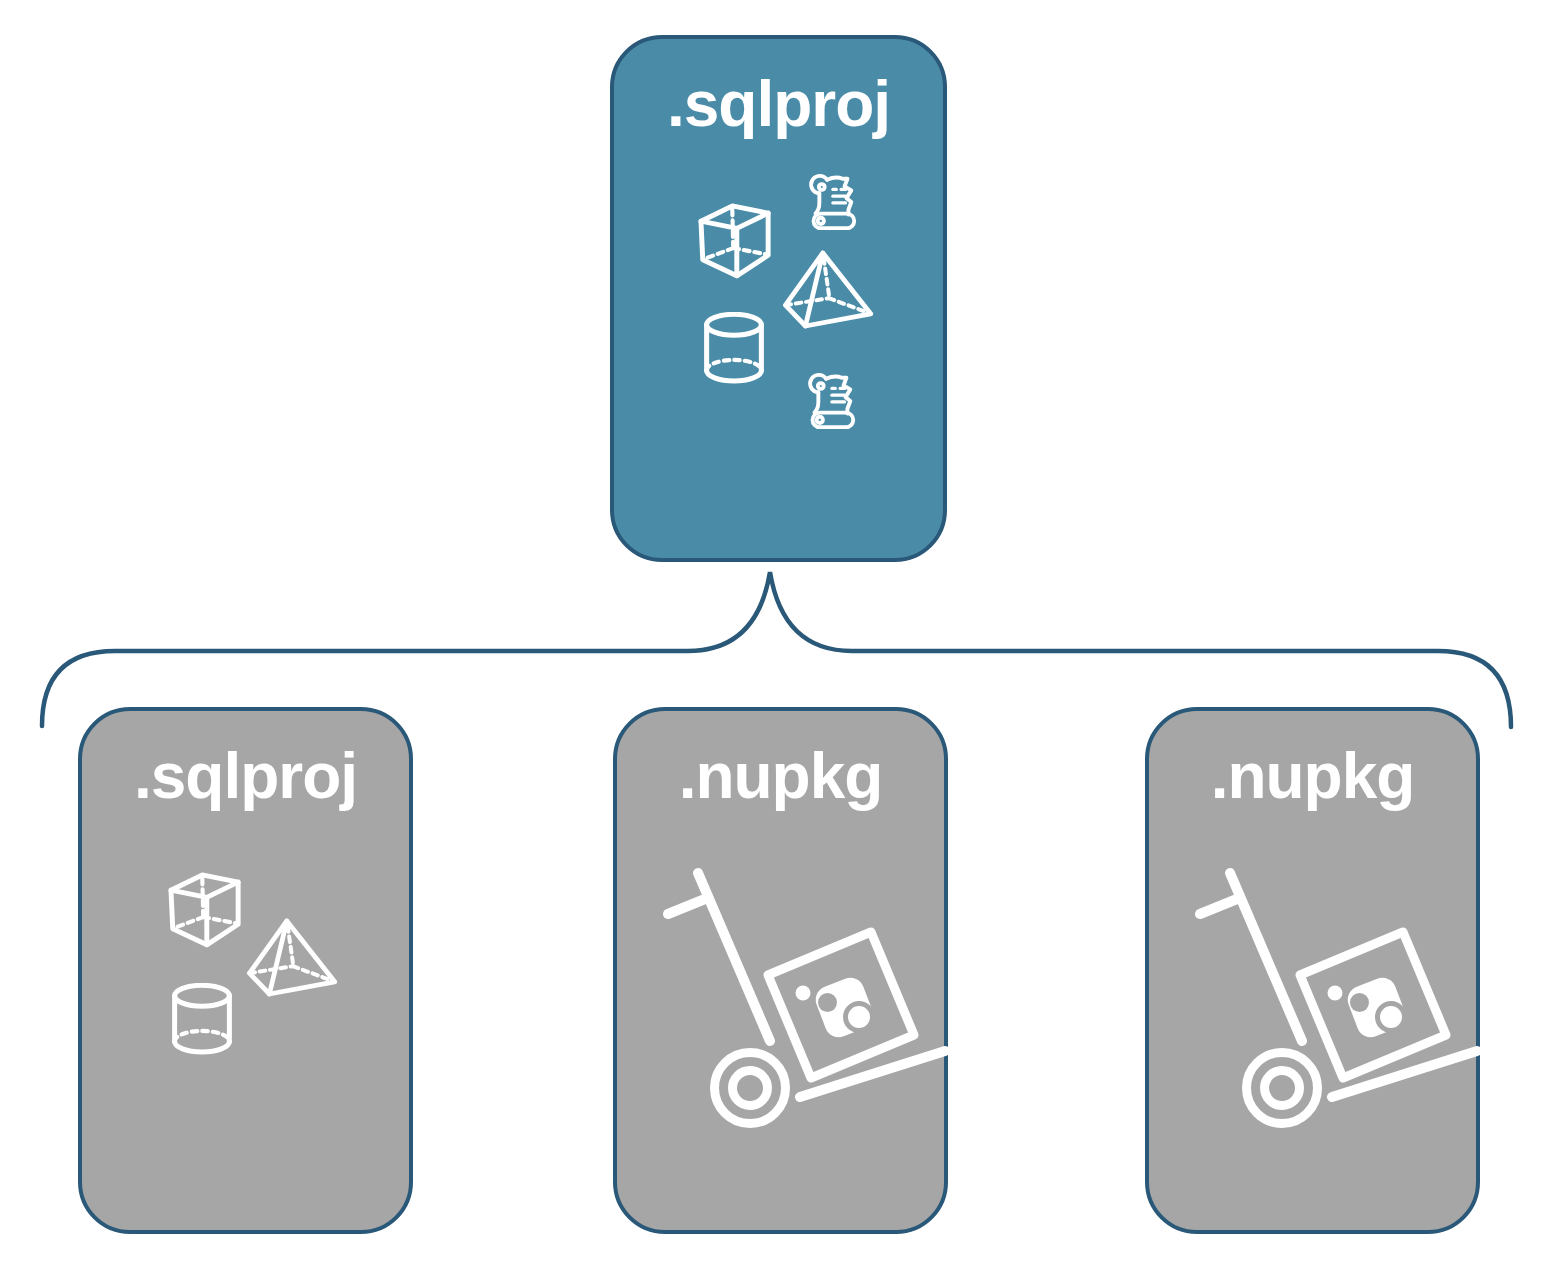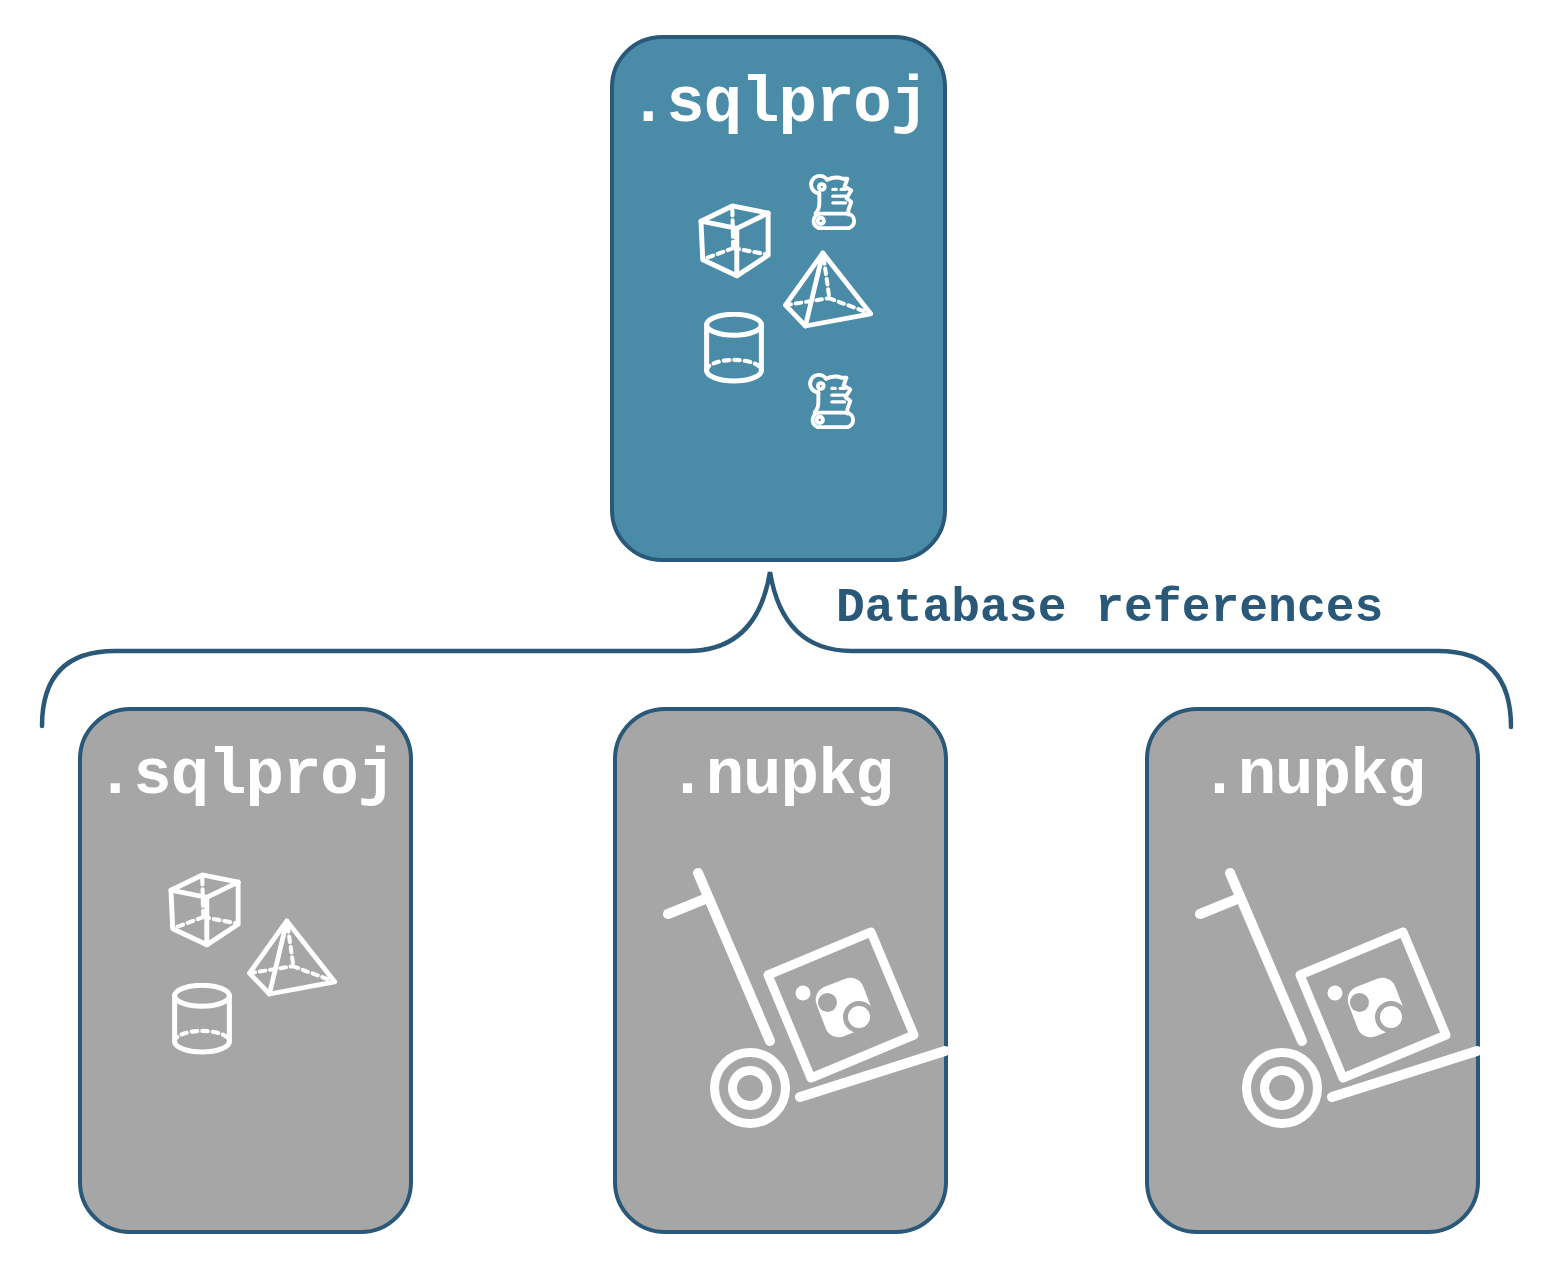--- a/index.html
+++ b/index.html
@@ -5,21 +5,21 @@
   :root{
     --root-fill:#4A8CA8;
     --child-fill:#A6A6A6;
     --outline:#2A5878;
     --icon:#FFFFFF;
     --bg:#FFFFFF;
   }
   html,body{margin:0;padding:0;background:var(--bg);}
   .canvas{
     position:relative;width:1566px;height:1274px;background:var(--bg);
-    overflow:hidden;font-family:Liberation Mono, monospace;
+    overflow:hidden;font-family:Liberation Sans, sans-serif;
   }
   .box{
     position:absolute;box-sizing:border-box;
     border:4px solid var(--outline);border-radius:52px;
   }
   .box.primary{background:var(--root-fill);}
   .box.secondary{background:var(--child-fill);}
   .box-title{
     margin-top:30px;text-align:center;
     font-size:64px;font-weight:bold;color:#FFFFFF;
@@ -46,21 +46,20 @@
   </div>
 
   <div class="box secondary" style="left:613px;top:707px;width:335px;height:527px;">
     <div class="box-title">.nupkg</div>
   </div>
 
   <div class="box secondary" style="left:1145px;top:707px;width:335px;height:527px;">
     <div class="box-title">.nupkg</div>
   </div>
 
-  <div class="connector-label">Database references</div>
 
   <svg class="overlay" width="1566" height="1274" viewBox="0 0 1566 1274">
     <defs>
 
       <symbol id="sym-cube" viewBox="0 0 96 96">
         <g fill="none" stroke="#FFFFFF" stroke-width="5.5" stroke-linecap="round" stroke-linejoin="round">
           <path d="M10 27 L45 10 L85 18 L85 65 L50 88 L12 70 Z"></path>
           <path d="M10 27 L50 35 L85 18"></path>
           <path d="M50 35 L50 88"></path>
           <g stroke-width="4.6" stroke-dasharray="6.5 5.5">

